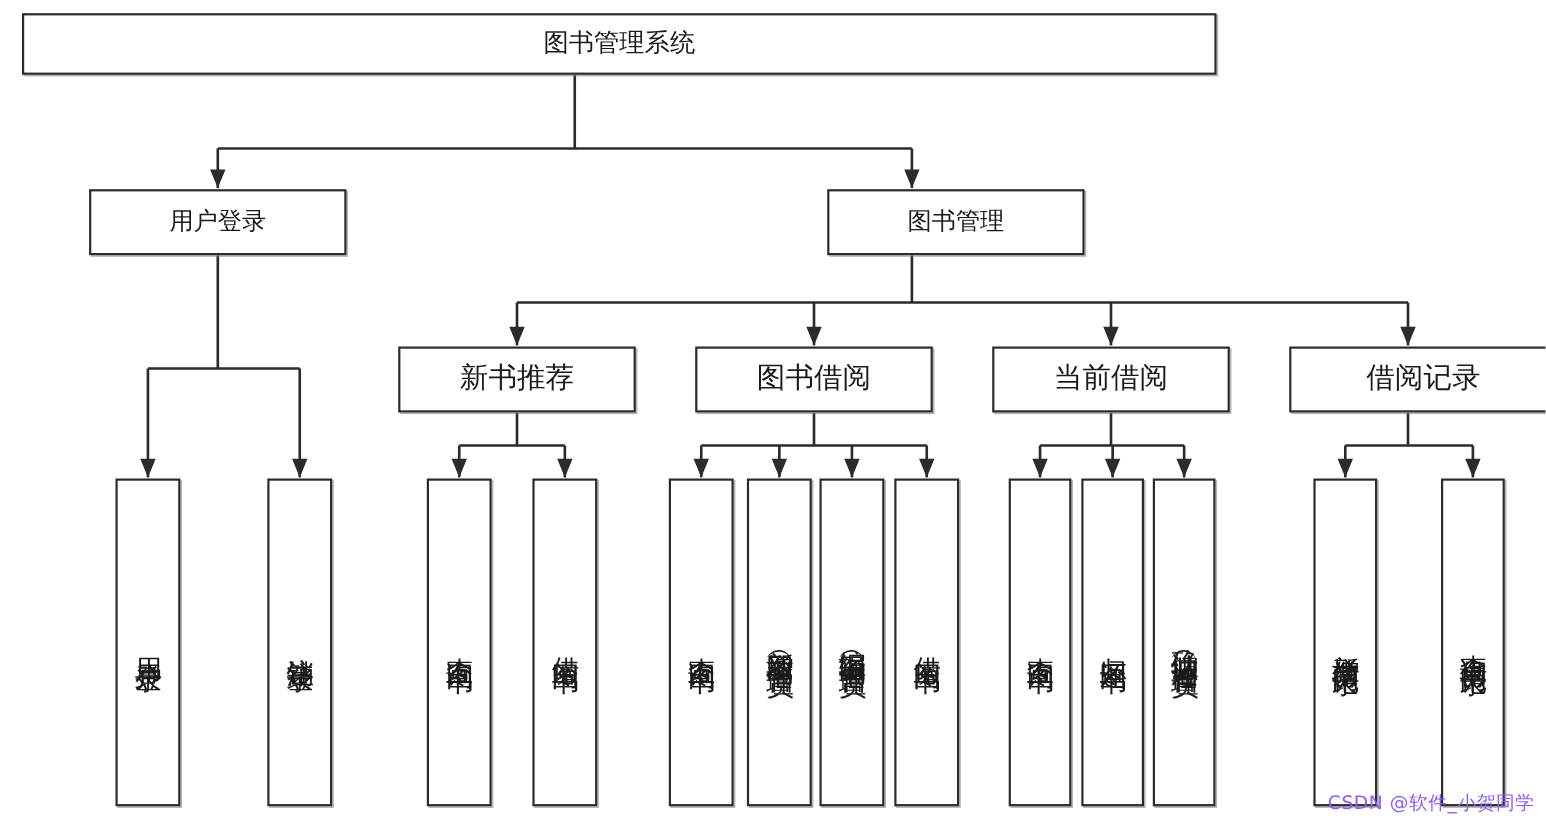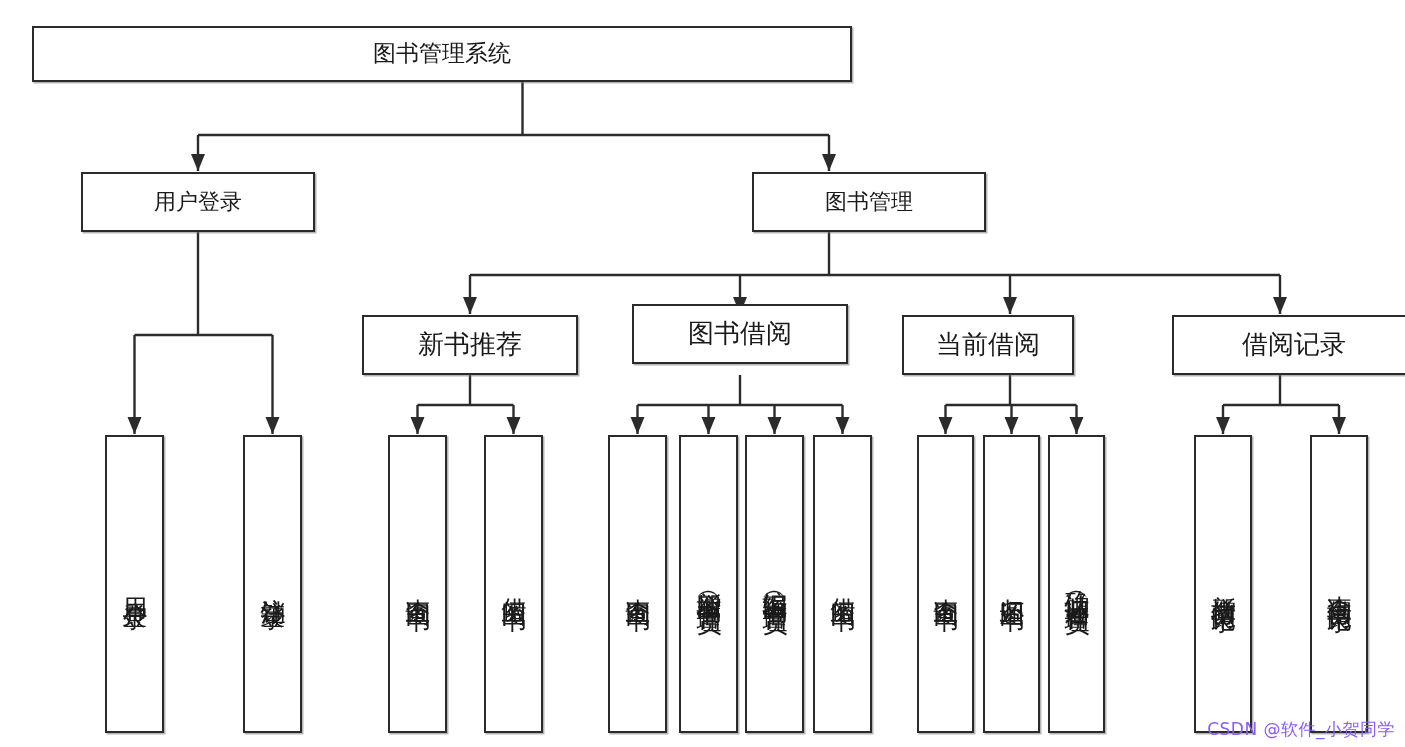--- a/index.html
+++ b/index.html
@@ -127,36 +127,36 @@
       <line x1="1076.5" y1="405" x2="1076.5" y2="434" class="conn-line"></line>
       <polygon points="1069.5,417 1083.5,417 1076.5,434" class="conn-arrow"></polygon>
       <line x1="1280" y1="375" x2="1280" y2="405" class="conn-line"></line>
       <line x1="1223" y1="405" x2="1339" y2="405" class="conn-line"></line>
       <line x1="1223" y1="405" x2="1223" y2="434" class="conn-line"></line>
       <polygon points="1216,417 1230,417 1223,434" class="conn-arrow"></polygon>
       <line x1="1339" y1="405" x2="1339" y2="434" class="conn-line"></line>
       <polygon points="1332,417 1346,417 1339,434" class="conn-arrow"></polygon>
     </svg>
   <div id="node-layer">
-      <div class="node-box level-0" style="left: 20px; top: 26px; width: 820px; height: 56px; margin-left: 12px;">
+      <div class="node-box level-0" style="left: 20px; top: 12px; width: 1086px; height: 56px;">
         <span class="node-label">图书管理系统</span>
       </div>
       <div class="node-box level-1" style="left: 81px; top: 172px; width: 234px; height: 60px;">
         <span class="node-label">用户登录</span>
       </div>
       <div class="node-box level-1" style="left: 752px; top: 172px; width: 234px; height: 60px;">
         <span class="node-label">图书管理</span>
       </div>
       <div class="node-box level-2" style="left: 362px; top: 315px; width: 216px; height: 60px;">
         <span class="node-label">新书推荐</span>
       </div>
-      <div class="node-box level-2" style="left: 632px; top: 304px; width: 216px; height: 60px;">
+      <div class="node-box level-2" style="left: 632px; top: 315px; width: 216px; height: 60px;">
         <span class="node-label">图书借阅</span>
       </div>
-      <div class="node-box level-2" style="left: 902px; top: 315px; width: 172px; height: 60px;">
+      <div class="node-box level-2" style="left: 902px; top: 315px; width: 216px; height: 60px;">
         <span class="node-label">当前借阅</span>
       </div>
       <div class="node-box level-2" style="left: 1172px; top: 315px; width: 244px; height: 60px;">
         <span class="node-label">借阅记录</span>
       </div>
       <div class="node-box level-3 leaf" style="left: 105px; top: 435px; width: 59px; height: 298px;">
         <span class="node-label">用户登录</span>
       </div>
       <div class="node-box level-3 leaf" style="left: 243px; top: 435px; width: 59px; height: 298px;">
         <span class="node-label">注销登录</span>

